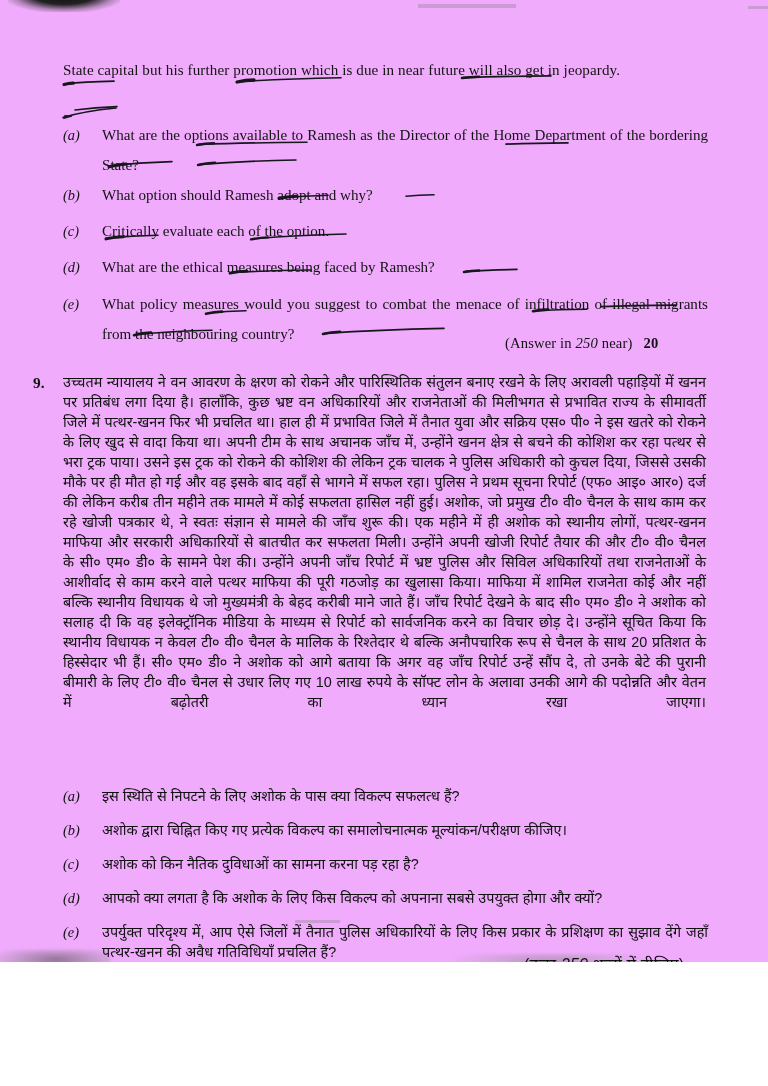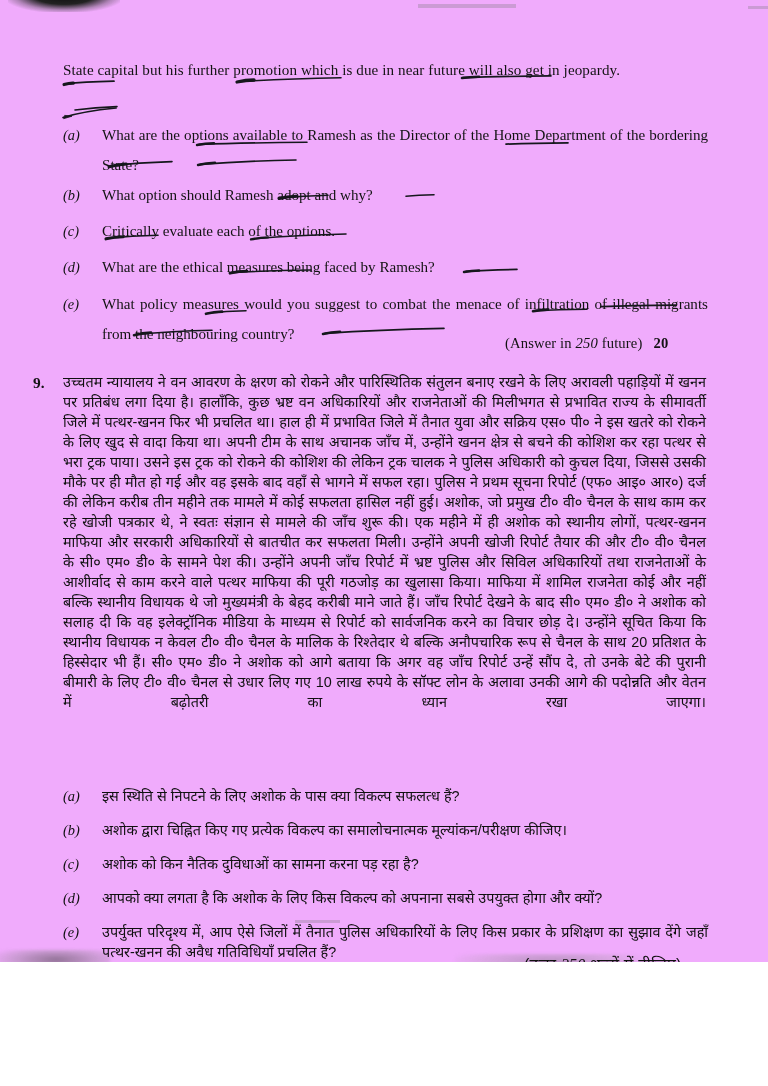--- a/index.html
+++ b/index.html
@@ -101,21 +101,21 @@
     text-align: justify;
     text-align-last: left;
   }
   .eng-item.single .bdy { text-align: left; }
 
   .answer-note {
     position: absolute;
     font-size: 14.6px;
     letter-spacing: .15px;
   }
-  .answer-note .it { font-style: italic; font-family: Liberation Serif, serif; }
+  .answer-note .it { font-style: italic; }
   .marks {
     display: inline-block;
     margin-left: 11px;
     font-weight: bold;
   }
 
   
   .hin {
     font-family: "Liberation Sans", "DejaVu Sans", sans-serif;
     font-size: 14.4px;
@@ -224,35 +224,35 @@
       <span class="bdy">What are the options available to Ramesh as the Director of the Home Department of the bordering State?</span>
     </div>
 
     <div class="eng eng-item single" style="top:180px;">
       <span class="lbl">(b)</span>
       <span class="bdy">What option should Ramesh adopt and why?</span>
     </div>
 
     <div class="eng eng-item single" style="top:216px;">
       <span class="lbl">(c)</span>
-      <span class="bdy">Critically evaluate each of the options.</span>
+      <span class="bdy">Critically evaluate each of the option.</span>
     </div>
 
     <div class="eng eng-item single" style="top:252px;">
       <span class="lbl">(d)</span>
       <span class="bdy">What are the ethical measures being faced by Ramesh?</span>
     </div>
 
     <div class="eng eng-item" style="top:289px;">
       <span class="lbl">(e)</span>
       <span class="bdy">What policy measures would you suggest to combat the menace of infiltration of illegal migrants from the neighbouring country?</span>
     </div>
 
     <div class="eng answer-note" style="left:505px;top:328px;">
-      <span>(Answer in </span><span class="it">250</span><span> future)</span><span class="marks">20</span>
+      <span>(Answer in </span><span class="it">250</span><span> near)</span><span class="marks">20</span>
     </div>
 
     <div class="q-num">9.</div>
 
     <div class="hin hin-para">उच्चतम न्यायालय ने वन आवरण के क्षरण को रोकने और पारिस्थितिक संतुलन बनाए रखने के लिए अरावली पहाड़ियों में खनन पर प्रतिबंध लगा दिया है। हालाँकि, कुछ भ्रष्ट वन अधिकारियों और राजनेताओं की मिलीभगत से प्रभावित राज्य के सीमावर्ती जिले में पत्थर-खनन फिर भी प्रचलित था। हाल ही में प्रभावित जिले में तैनात युवा और सक्रिय एस० पी० ने इस खतरे को रोकने के लिए खुद से वादा किया था। अपनी टीम के साथ अचानक जाँच में, उन्होंने खनन क्षेत्र से बचने की कोशिश कर रहा पत्थर से भरा ट्रक पाया। उसने इस ट्रक को रोकने की कोशिश की लेकिन ट्रक चालक ने पुलिस अधिकारी को कुचल दिया, जिससे उसकी मौके पर ही मौत हो गई और वह इसके बाद वहाँ से भागने में सफल रहा। पुलिस ने प्रथम सूचना रिपोर्ट (एफ० आइ० आर०) दर्ज की लेकिन करीब तीन महीने तक मामले में कोई सफलता हासिल नहीं हुई। अशोक, जो प्रमुख टी० वी० चैनल के साथ काम कर रहे खोजी पत्रकार थे, ने स्वतः संज्ञान से मामले की जाँच शुरू की। एक महीने में ही अशोक को स्थानीय लोगों, पत्थर-खनन माफिया और सरकारी अधिकारियों से बातचीत कर सफलता मिली। उन्होंने अपनी खोजी रिपोर्ट तैयार की और टी० वी० चैनल के सी० एम० डी० के सामने पेश की। उन्होंने अपनी जाँच रिपोर्ट में भ्रष्ट पुलिस और सिविल अधिकारियों तथा राजनेताओं के आशीर्वाद से काम करने वाले पत्थर माफिया की पूरी गठजोड़ का खुलासा किया। माफिया में शामिल राजनेता कोई और नहीं बल्कि स्थानीय विधायक थे जो मुख्यमंत्री के बेहद करीबी माने जाते हैं। जाँच रिपोर्ट देखने के बाद सी० एम० डी० ने अशोक को सलाह दी कि वह इलेक्ट्रॉनिक मीडिया के माध्यम से रिपोर्ट को सार्वजनिक करने का विचार छोड़ दे। उन्होंने सूचित किया कि स्थानीय विधायक न केवल टी० वी० चैनल के मालिक के रिश्तेदार थे बल्कि अनौपचारिक रूप से चैनल के साथ 20 प्रतिशत के हिस्सेदार भी हैं। सी० एम० डी० ने अशोक को आगे बताया कि अगर वह जाँच रिपोर्ट उन्हें सौंप दे, तो उनके बेटे की पुरानी बीमारी के लिए टी० वी० चैनल से उधार लिए गए 10 लाख रुपये के सॉफ्ट लोन के अलावा उनकी आगे की पदोन्नति और वेतन में बढ़ोतरी का ध्यान रखा जाएगा।</div>
 
     <div class="hin hin-item" style="top:786px;">
       <span class="lbl">(a)</span>
       <span class="bdy">इस स्थिति से निपटने के लिए अशोक के पास क्या विकल्प सफलत्ध हैं?</span>
     </div>

